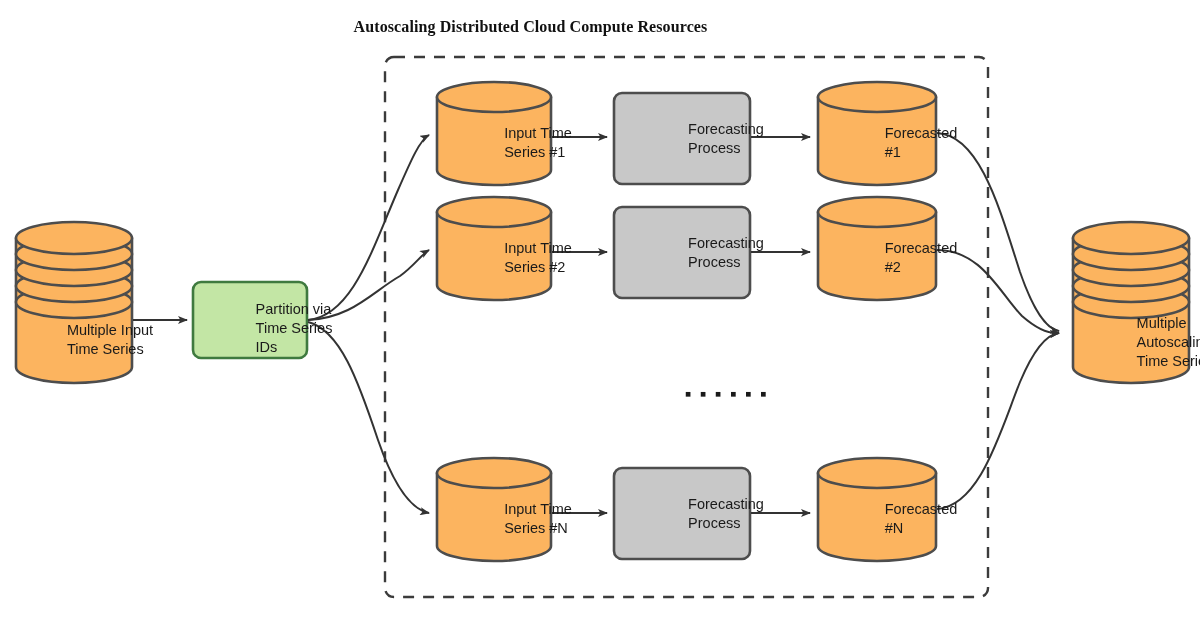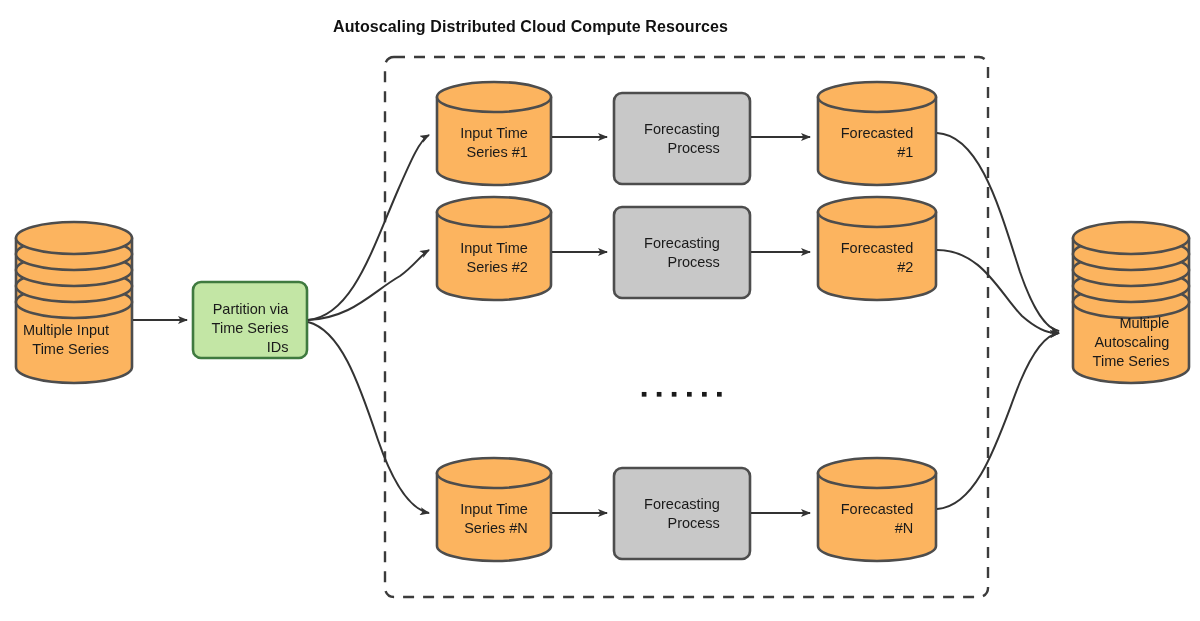--- a/index.html
+++ b/index.html
@@ -22,37 +22,39 @@
     left: 0;
     top: 0;
     width: 1200px;
     height: 621px;
   }
   .node-label {
     position: absolute;
     display: flex;
     align-items: center;
     justify-content: center;
-    text-align: right;
+    text-align: left;
     color: #1a1a1a;
     font-size: 14.5px;
     line-height: 19px;
     pointer-events: none;
     white-space: pre-line;
+    padding-left: 44px;
   }
   .diagram-title {
     position: absolute;
     left: 0;
     top: 18px;
     width: 1061px;
     text-align: center;
     font-size: 16px;
     font-weight: bold;
     color: #111111;
     letter-spacing: 0.1px;
+    font-family: Liberation Serif, serif;
   }
 </style>
 </head>
 <body>
 
 <div id="canvas">
 
   <div class="diagram-title">Autoscaling Distributed Cloud Compute Resources</div>
 
   <svg id="svg-layer" viewBox="0 0 1200 621" xmlns="http://www.w3.org/2000/svg">

